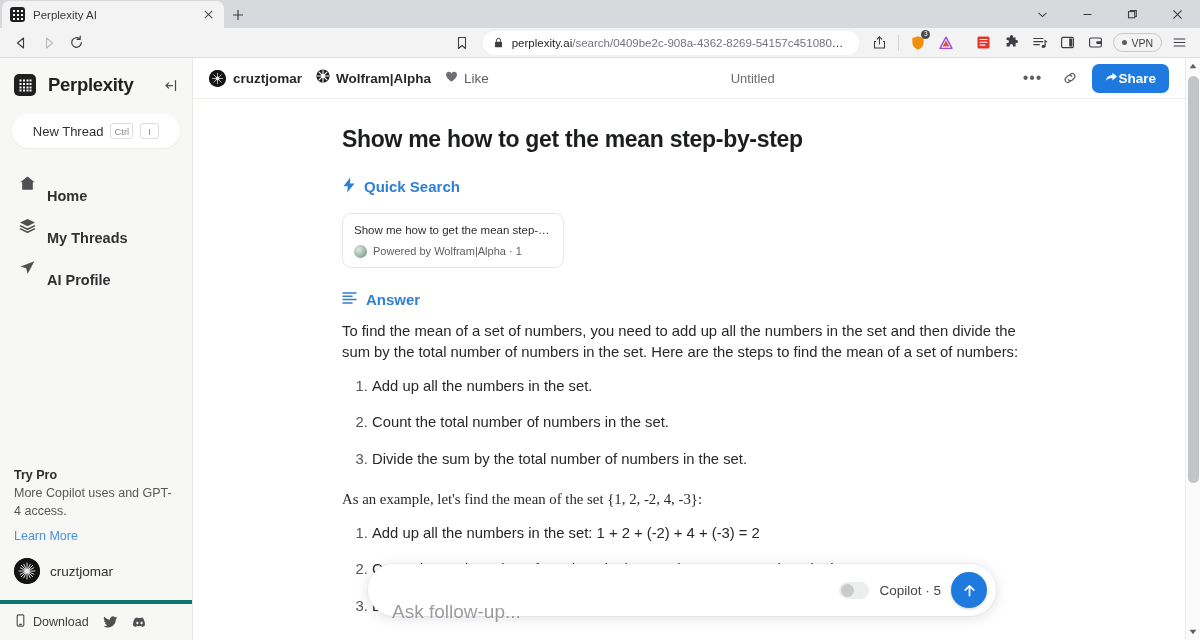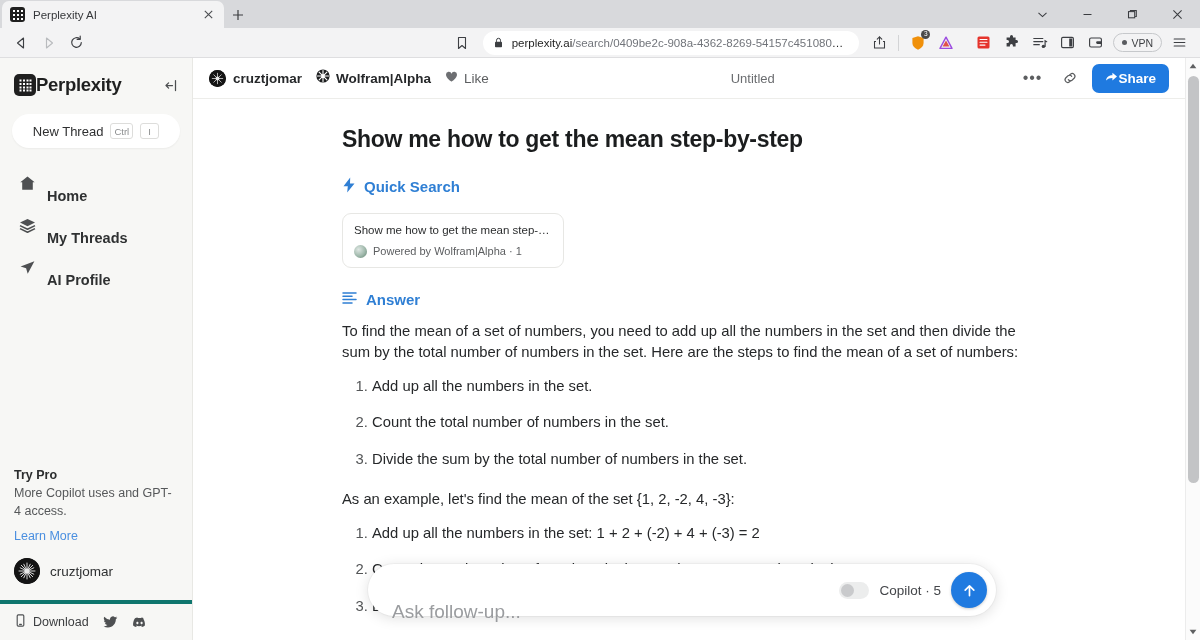--- a/index.html
+++ b/index.html
@@ -83,21 +83,21 @@
 
   
   .page { flex: 1; display: flex; min-height: 0; background: #fff; position: relative; }
 
   
   .sidebar {
     width: 193px; background: #f7f7f5; border-right: 1px solid #e8e8e4;
     display: flex; flex-direction: column; flex: none; position: relative;
   }
   .brand {
-    display: flex; align-items: center; gap: 0; padding: 16px 14px 6px 14px;
+    display: flex; align-items: center; gap: 12px; padding: 16px 14px 6px 14px;
   }
   .brand-logo {
     width: 22px; height: 22px; background: #1f1f1f; border-radius: 5px;
     display: flex; align-items: center; justify-content: center; flex: none;
   }
   .brand-name { font-size: 18.5px; font-weight: 700; color: #1f2020; letter-spacing: -0.3px; }
   .brand-collapse { margin-left: auto; color: #4c4e50; display: flex; align-items:center; }
 
   .newthread {
     margin: 12px 12px 0 12px; height: 34px; background: #ffffff;
@@ -188,21 +188,21 @@
   .source-favicon {
     width: 13px; height: 13px; border-radius: 50%; flex: none;
     background: radial-gradient(circle at 35% 35%, #dfe7e3 0%, #9fb8ab 55%, #5d7f6b 100%);
   }
   .source-meta-text { font-size: 11px; color: #5c5e60; }
 
   .para { font-size: 14.8px; color: #26282a; line-height: 1.46; margin-top: 12px; }
   ol.steps { margin: 12px 0 0 0; padding-left: 30px; list-style: decimal; }
   ol.steps li { font-size: 14.8px; color: #26282a; line-height: 1.45; margin-bottom: 15px; }
   ol.steps li::marker { color: #535557; }
-  .after-text { font-size: 14.8px; color: #26282a; line-height: 1.46; margin-top: 19px; }
+  .after-text { font-size: 14.8px; color: #26282a; line-height: 1.46; margin-top: 19px; font-family: Liberation Serif, serif; }
 
   
   .followup-wrap {
     position: absolute; left: 0; right: 14px; bottom: 24px;
     display: flex; justify-content: center; pointer-events: none;
   }
   .followup {
     width: 628px; height: 52px; background: #ffffff; border-radius: 28px;
     box-shadow: 0 2px 14px rgba(0,0,0,0.13), 0 0 0 1px rgba(0,0,0,0.03);
     display: flex; align-items: center; padding: 0 9px 0 24px; gap: 10px;

